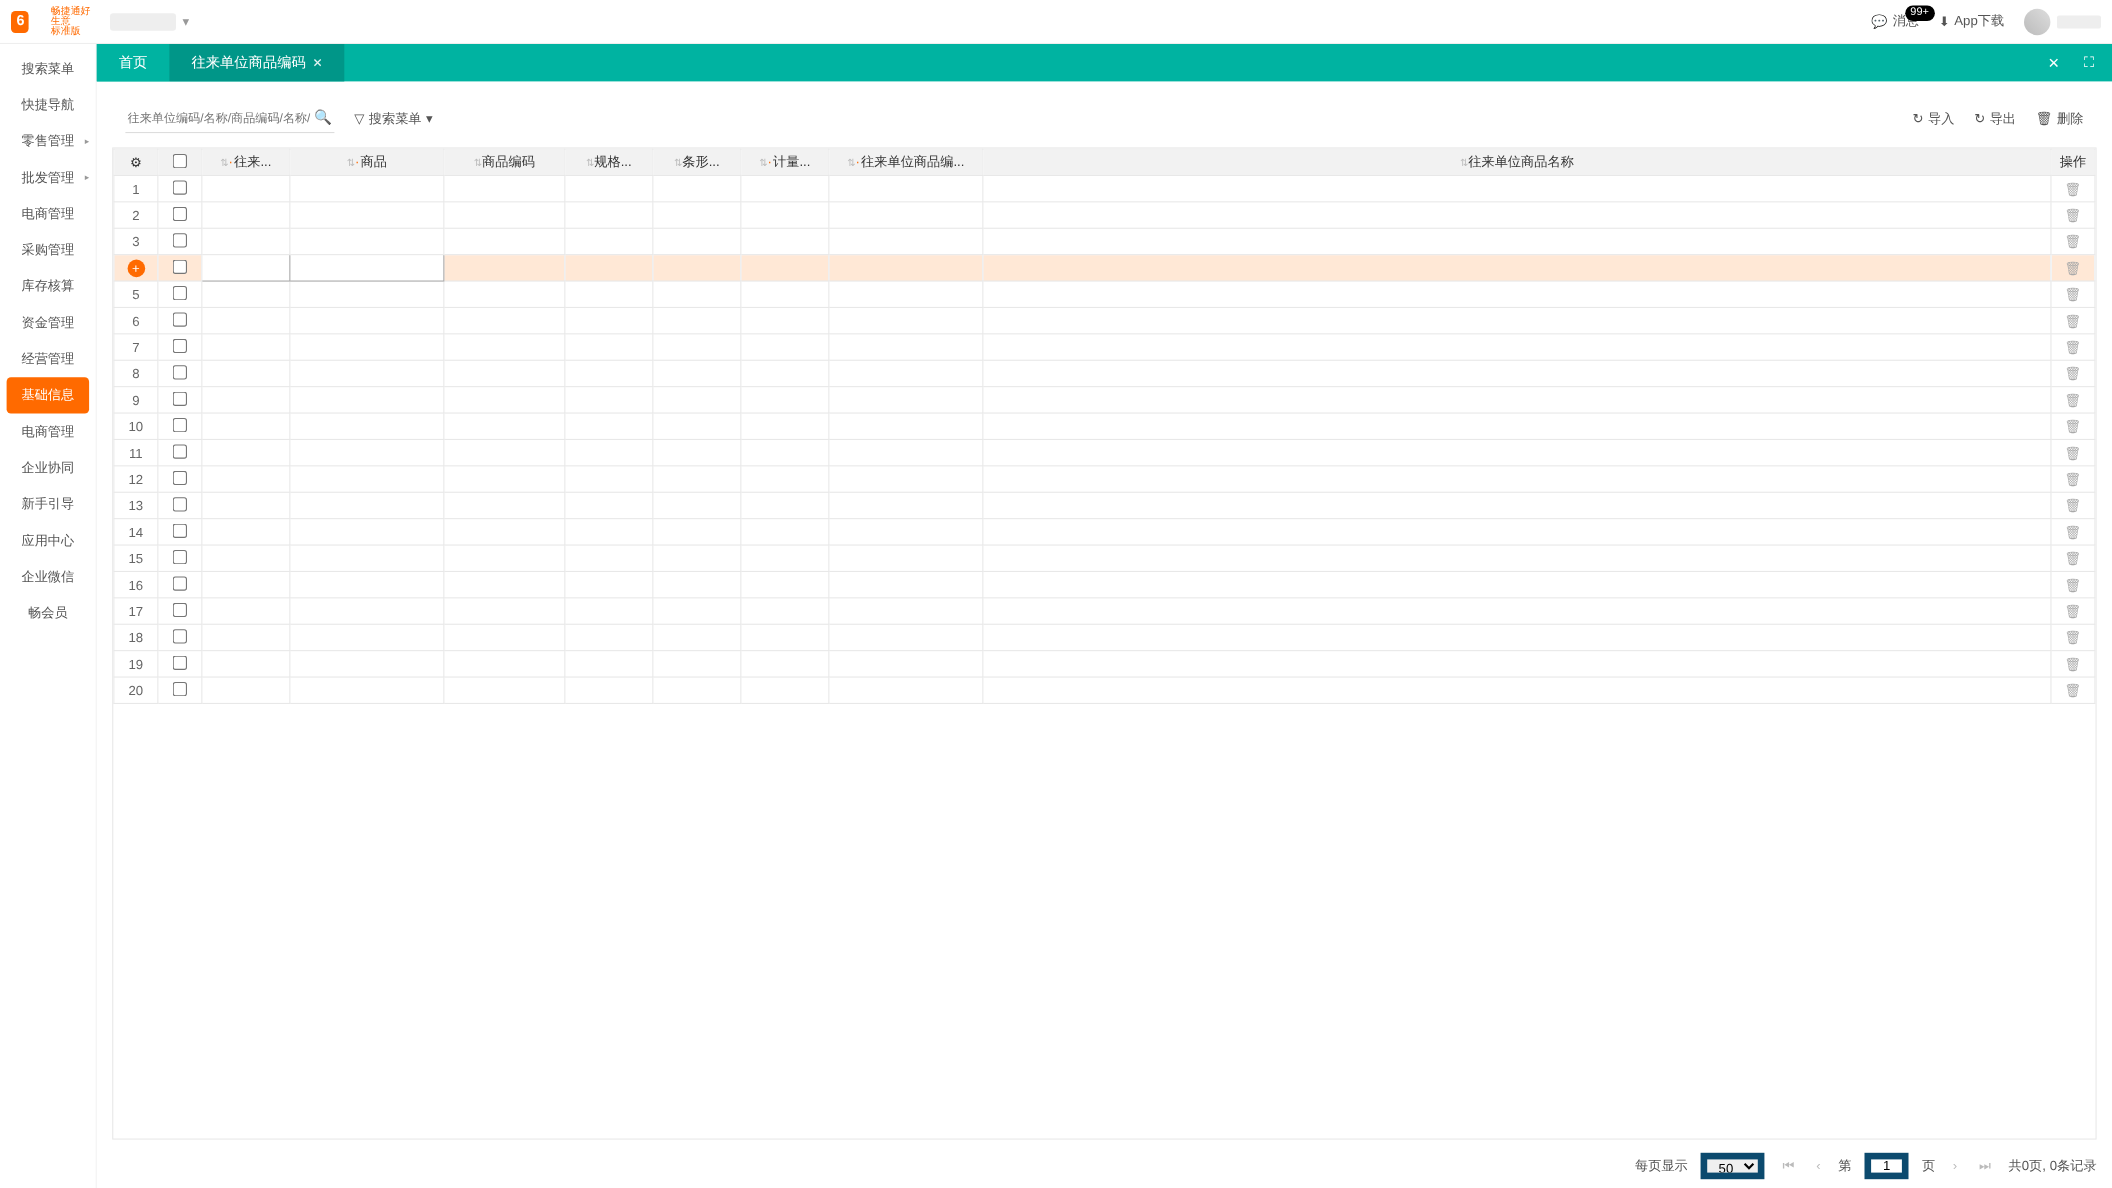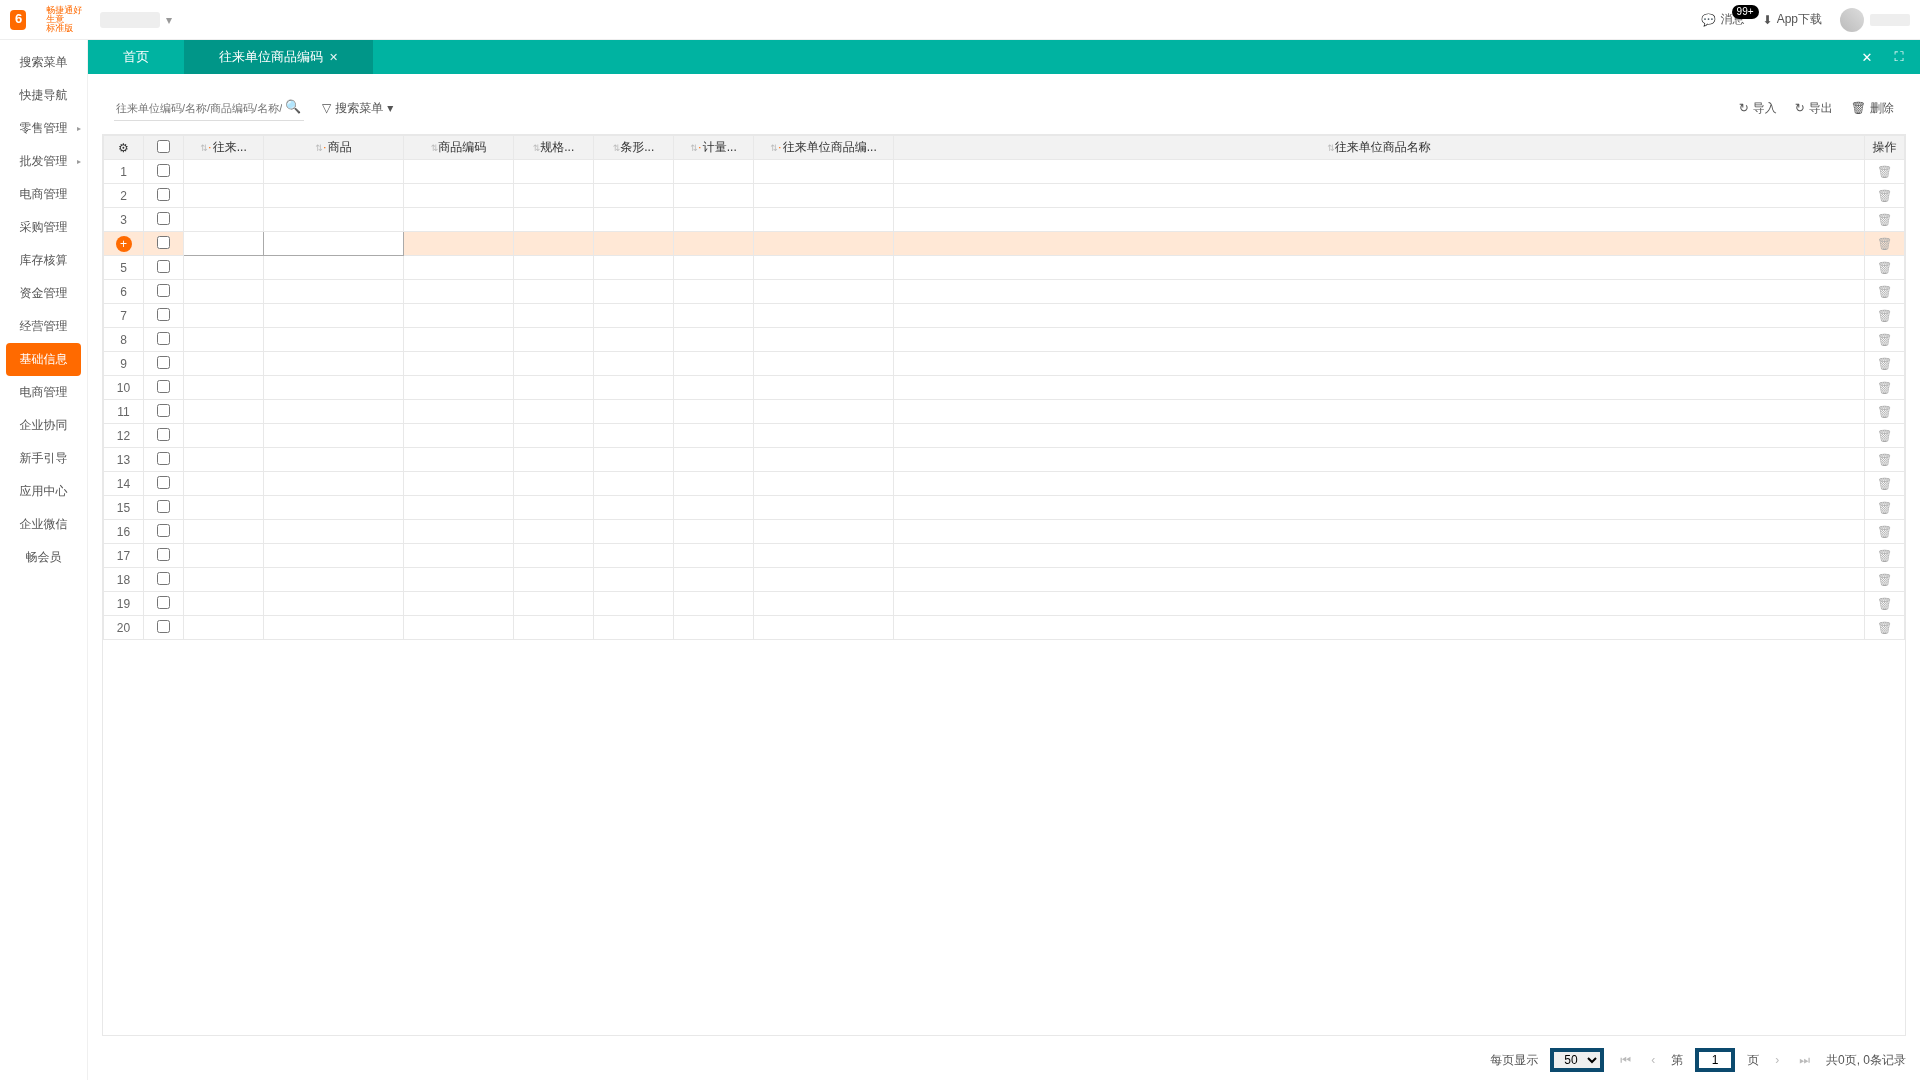--- a/index.html
+++ b/index.html
@@ -16,21 +16,21 @@
   .badge { position:absolute; top:-6px; right:-14px; background:#000000; color:#fff; border-radius:8px; padding:0 5px; font-size:10px; line-height:14px;}
   .avatar { width:24px; height:24px; border-radius:50%; background:linear-gradient(45deg,#bbb,#ddd); margin-left:18px;}
   .name-blur { width:40px; height:12px; background:#eee; border-radius:2px; margin-left:6px;}
   .layout { display:flex; height: calc(100vh - 40px); }
   .sidebar { width:88px; border-right:1px solid #f0f0f0; padding-top:6px; overflow:auto;}
   .side-item { height:33px; display:flex; align-items:center; justify-content:center; font-size:12px; color:#555; cursor:pointer; position:relative;}
   .side-item.active { background:#ff6a00; color:#fff; border-radius:4px; margin:0 6px;}
   .side-item .caret { position:absolute; right:6px; font-size:8px; color:#999;}
   .main { flex:1; display:flex; flex-direction:column; background:#fff; }
   .tab-bar { height:34px; background:#00b3a1; display:flex; align-items:stretch; color:#fff; }
-  .tab { padding:0 35px; display:flex; align-items:center; font-size:13px; cursor:pointer; background:#00b3a1;}
+  .tab { padding:0 20px; display:flex; align-items:center; font-size:13px; cursor:pointer; background:#00b3a1;}
   .tab.active { background:#009688;align-items:center; }
   .tab .close { margin-left:6px; font-size:11px; opacity:.9;}
   .tab-right { margin-left:auto; display:flex; align-items:center; gap:10px; padding-right:10px;}
   .icon-btn { width:22px; height:22px; display:flex; align-items:center; justify-content:center; cursor:pointer; font-size:13px;}
   .toolbar { height:52px; display:flex; align-items:center; padding:0 16px; gap:18px; border-bottom:0; margin:8px 10px 0; }
   .search-wrap { position:relative; }
   .search { width:190px; height:26px; border:none; border-bottom:1px solid #ddd; padding:0 22px 0 2px; font-size:11px; color:#999; outline:none;}
   .search-ico { position:absolute; right:2px; top:4px; color:#ff6a00; font-size:13px;}
   .filter { color:#555; display:flex; align-items:center; gap:4px; cursor:pointer; font-size:12px;}
   .toolbar-spacer { flex:1; }
@@ -44,21 +44,21 @@
   .col-gear { width:40px; }
   .col-chk { width:40px; }
   .col-op  { width:40px; }
   tbody tr:nth-child(4) td { background:#ffe8d6; }
   tbody tr:nth-child(4) td:nth-child(3),
   tbody tr:nth-child(4) td:nth-child(4) { background:#fff; border:1px solid #aaa; }
   .row-num { color:#666; }
   .add-btn { width:16px; height:16px; border-radius:50%; background:#ff6a00; color:#fff; display:inline-flex; align-items:center; justify-content:center; font-size:12px; line-height:1;}
   .del-ico { color:#aaa; cursor:pointer; font-size:12px;}
   .pager { height:40px; margin:4px 14px 0; display:flex; align-items:center; justify-content:flex-end; gap:12px; font-size:12px; color:#555;}
-  .pager select, .pager input { height:24px; border:4px solid #0c4a6e; padding:0 6px; font-size:12px;}
+  .pager select, .pager input { height:24px; border:6px solid #0c4a6e; padding:0 6px; font-size:12px;}
   .pager input { width:40px; text-align:center;}
   .pg-btn { color:#bbb; cursor:pointer; padding:0 4px;}
   .footer { margin:6px 14px 14px; display:flex; justify-content:flex-end;}
   .save { width:60px; height:32px; background:#ff6a00; color:#fff; border:none; border-radius:3px; font-size:13px; cursor:pointer;}
   input[type=checkbox]{ width:13px; height:13px; }
 </style>
 </head>
 <body>
 
 <div class="top-bar">

